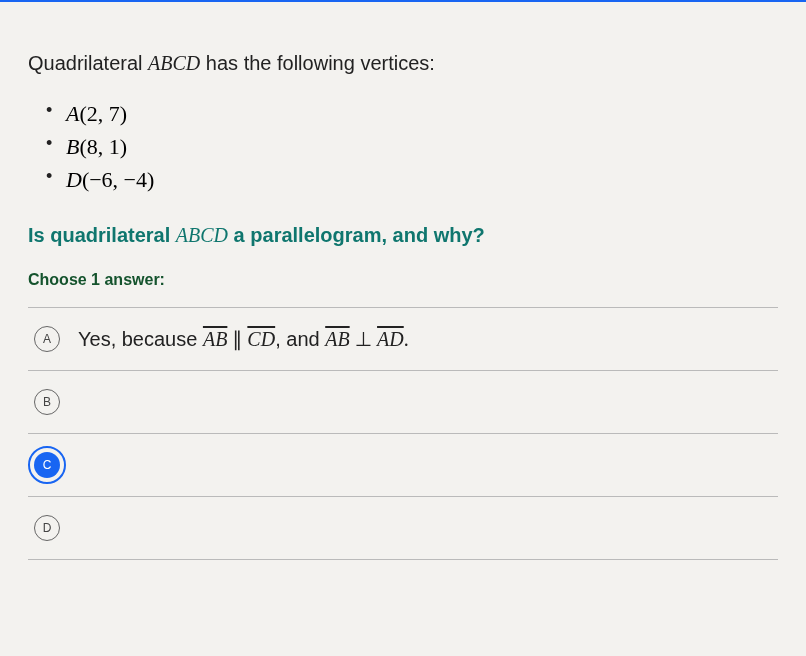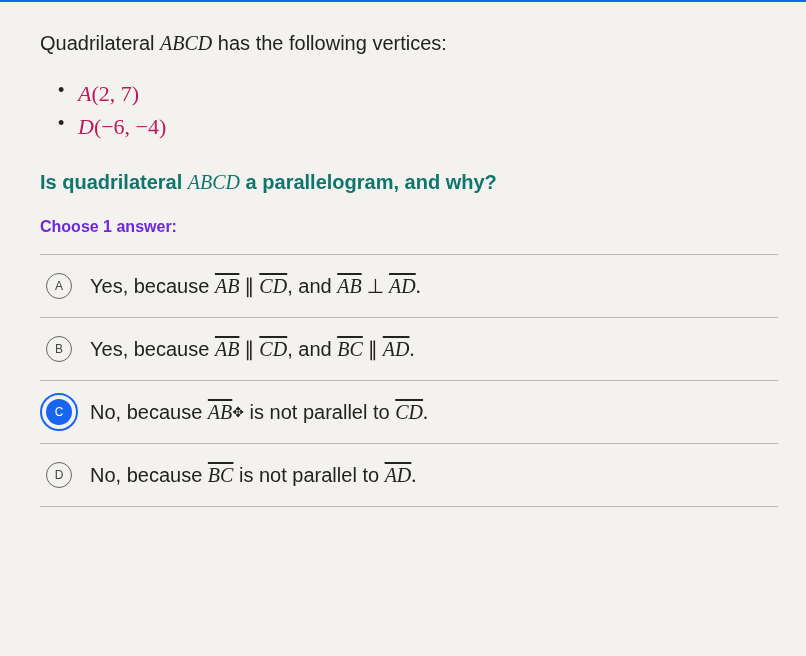--- a/index.html
+++ b/index.html
@@ -12,41 +12,42 @@
       background: #f3f2ef;
       width: 806px;
       height: 656px;
       padding: 0;
     }
     .top-border {
       border-top: 2px solid #1865f2;
       width: 100%;
     }
     .content {
-      padding: 30px 28px 20px 40px;
+      padding: 30px 28px 20px 28px;
+      margin-top: 20px;
     }
     .question-intro {
       font-size: 20px;
       color: #222;
       margin-bottom: 22px;
     }
     .math-var {
       font-family: 'Times New Roman', serif;
       font-style: italic;
     }
     .vertices-list {
       list-style: none;
       padding-left: 38px;
       margin-bottom: 28px;
     }
     .vertices-list li {
       font-family: 'Times New Roman', serif;
       font-size: 22px;
       line-height: 1.5;
-      color: #be185d;
+      color: #000000;
       position: relative;
     }
     .vertices-list li::before {
       content: "•";
       position: absolute;
       left: -20px;
       font-family: sans-serif;
       font-size: 18px;
       color: #222;
     }
@@ -55,21 +56,21 @@
     }
     .question-main {
       font-size: 20px;
       font-weight: 600;
       color: #0f766e;
       margin-bottom: 24px;
     }
     .choose-prompt {
       font-size: 16px;
       font-weight: 600;
-      color: #6d28d9;
+      color: #14532d;
       margin-bottom: 18px;
     }
     .choices {
       border-top: 1px solid #bababa;
     }
     .choice-row {
       display: flex;
       align-items: center;
       padding: 18px 6px;
       border-bottom: 1px solid #bababa;
@@ -149,20 +150,21 @@
 <div class="top-border"></div>
 
 <div class="content">
 
   <p class="question-intro">
     <span>Quadrilateral </span><span class="math-var">ABCD</span><span> has the following vertices:</span>
   </p>
 
   <ul class="vertices-list">
     <li><span class="vertex-label">A</span><span>(2, 7)</span></li>
+    <li><span class="vertex-label">B</span><span>(8, 1)</span></li>
     <li><span class="vertex-label">D</span><span>(−6, −4)</span></li>
   </ul>
 
   <p class="question-main">
     <span>Is quadrilateral </span><span class="math-var" style="font-weight:400">ABCD</span><span> a parallelogram, and why?</span>
   </p>
 
   <p class="choose-prompt">Choose 1 answer:</p>
 
   <div class="choices">
@@ -173,40 +175,31 @@
         </div>
       <div class="choice-text">
         <span class="choice-prefix">Yes, because </span><span class="overline">AB</span><span class="math-sym"> ∥ </span><span class="overline">CD</span><span class="choice-prefix">, and </span><span class="overline">AB</span><span class="math-sym"> ⊥ </span><span class="overline">AD</span><span>.</span>
       </div>
     </div>
 
     <div class="choice-row">
       <div class="radio-circle">
           <span>B</span>
         </div>
-      <div class="choice-text">
-        <span class="choice-prefix">Yes, because </span><span class="overline">AB</span><span class="math-sym"> ∥ </span><span class="overline">CD</span><span class="choice-prefix">, and </span><span class="overline">BC</span><span class="math-sym"> ∥ </span><span class="overline">AD</span><span>.</span>
-      </div>
     </div>
 
     <div class="choice-row">
       <div class="radio-circle selected">
           <div class="inner">
             <span>C</span>
           </div>
         </div>
-      <div class="choice-text">
-        <span class="choice-prefix">No, because </span><span class="overline">AB</span><span class="cursor-icon">✥</span><span class="choice-prefix"> is not parallel to </span><span class="overline">CD</span><span>.</span>
-      </div>
     </div>
 
     <div class="choice-row">
       <div class="radio-circle">
           <span>D</span>
         </div>
-      <div class="choice-text">
-        <span class="choice-prefix">No, because </span><span class="overline">BC</span><span class="choice-prefix"> is not parallel to </span><span class="overline">AD</span><span>.</span>
-      </div>
     </div>
 
   </div>
 
 </div>
 
 </body></html>

